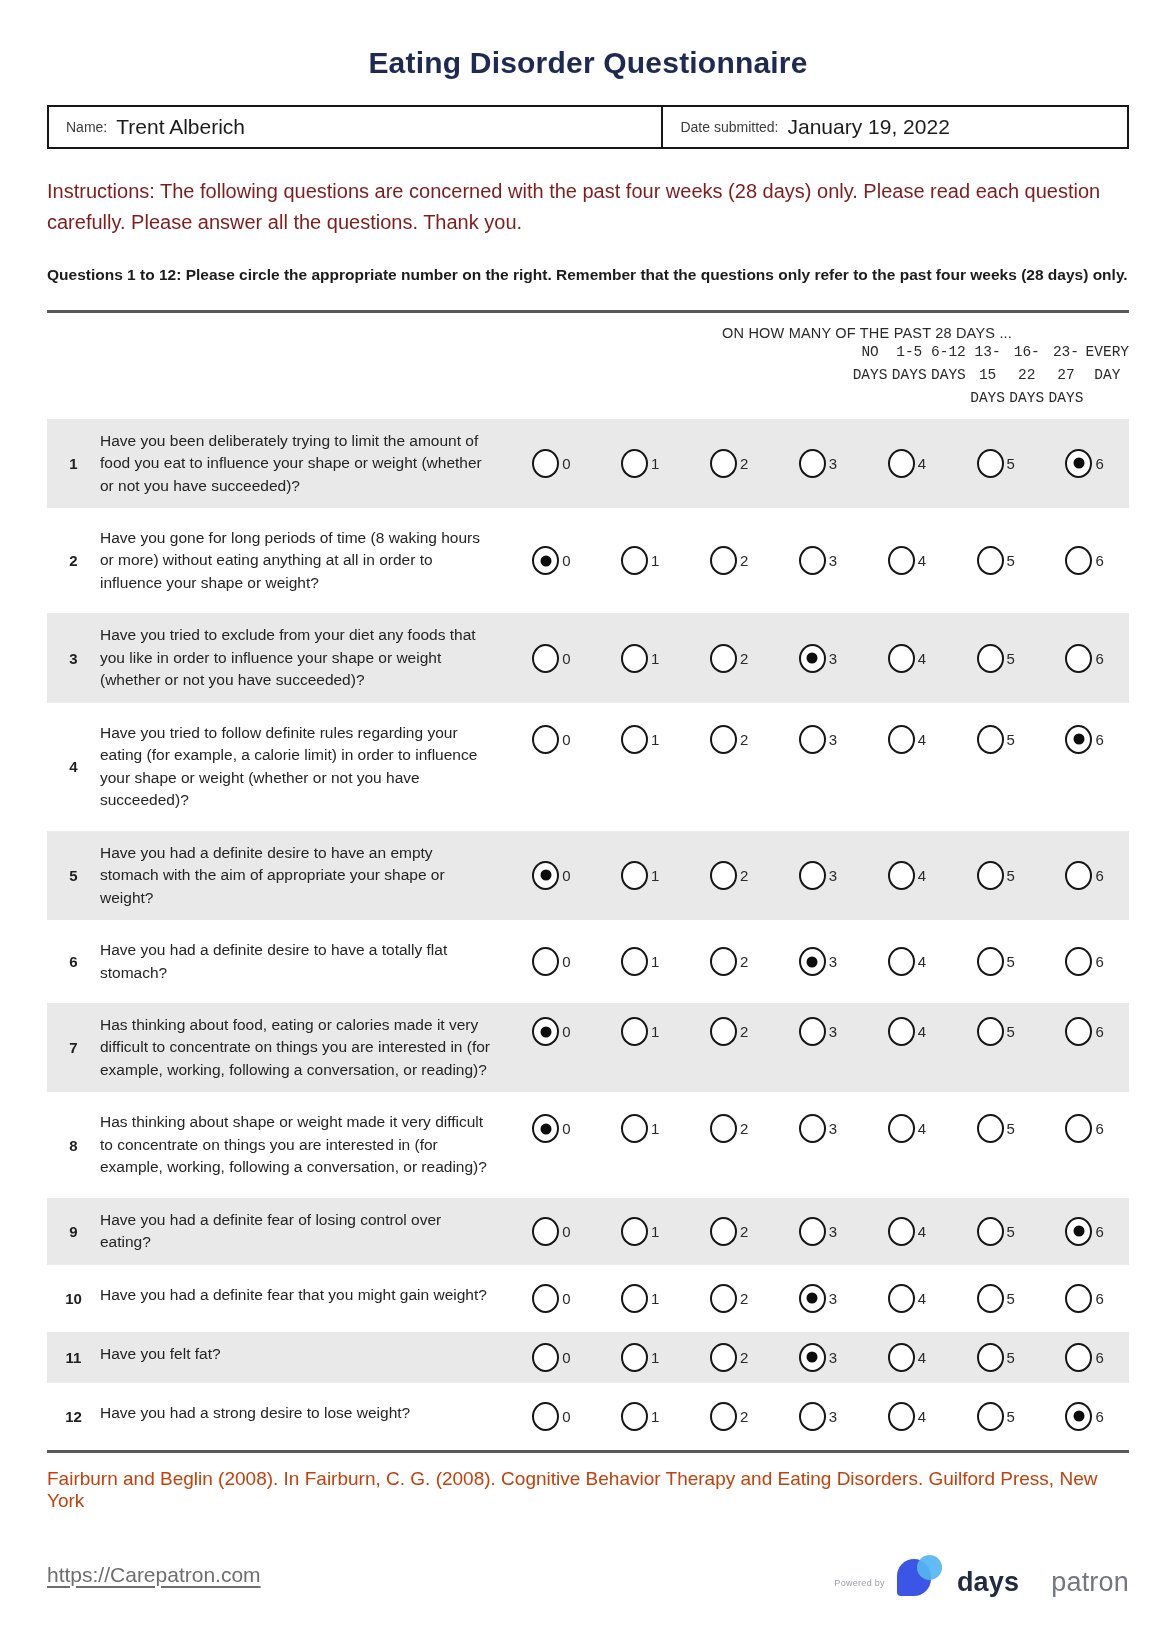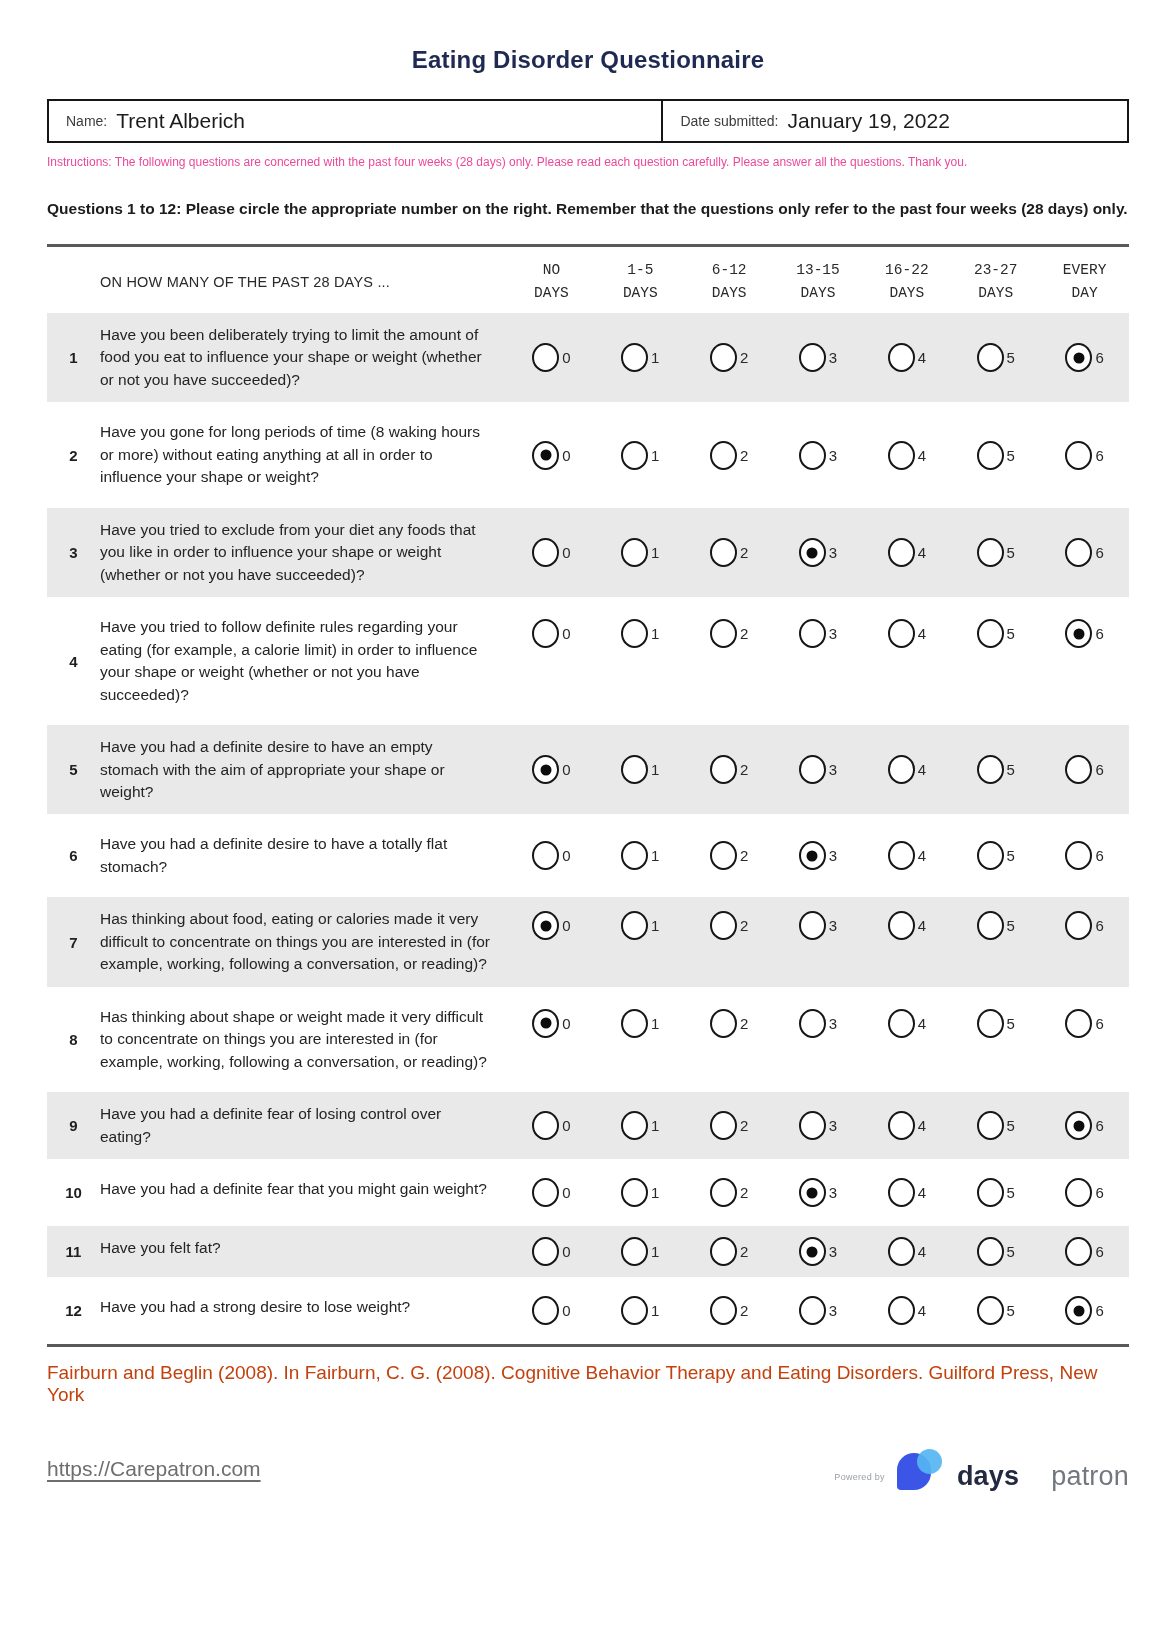--- a/index.html
+++ b/index.html
@@ -8,21 +8,21 @@
     width:1176px; height:1630px;
     font-family:"Liberation Sans", sans-serif;
     color:#2d2d2d;
     position:relative;
     overflow:hidden;
   }
   .page { padding:46px 47px 0 47px; }
 
   .title {
     text-align:center;
-    font-size:24px;
+    font-size:30px;
     font-weight:bold;
     color:#1e2a52;
     letter-spacing:0.2px;
   }
 
   .info-box {
     margin-top:25px;
     border:2px solid #161616;
     display:flex;
     height:44px;
@@ -32,29 +32,29 @@
     align-items:center;
     padding-left:17px;
     gap:9px;
     min-width:0;
   }
   .info-cell.name-cell { width:57%; border-right:2px solid #161616;text-align:right; }
   .info-cell.date-cell { flex:1; }
   .info-label { font-size:14px; color:#3c3c3c; white-space:nowrap; }
   .info-value { font-size:21px; color:#1c1c1c; white-space:nowrap; }
 
-  .instructions { margin-top:10px; font-size:12px; line-height:1.55; color:#ec4899; }
+  .instructions { margin-top:27px; font-size:20px; line-height:1.55; color:#7f1d1d; }
   .section-note { margin-top:25px; font-size:15.5px; line-height:1.55; font-weight:bold; color:#1c1c1c; }
 
   .qtable {
     margin-top:23px;
     border-top:3px solid #595959;
     border-bottom:3px solid #595959;
   }
-  .thead { display:flex; align-items:center; padding:12px 0 8px 0; }
+  .thead { display:flex; align-items:flex-end; padding:12px 0 8px 0;flex-direction:column; }
   .thead-label {
     width:460px;
     padding-left:53px;
     font-size:14.5px;
     color:#2a2a2a;
     letter-spacing:0.2px;
   }
   .col-heads { flex:1; display:flex; }
   .col-head {
     flex:1;

